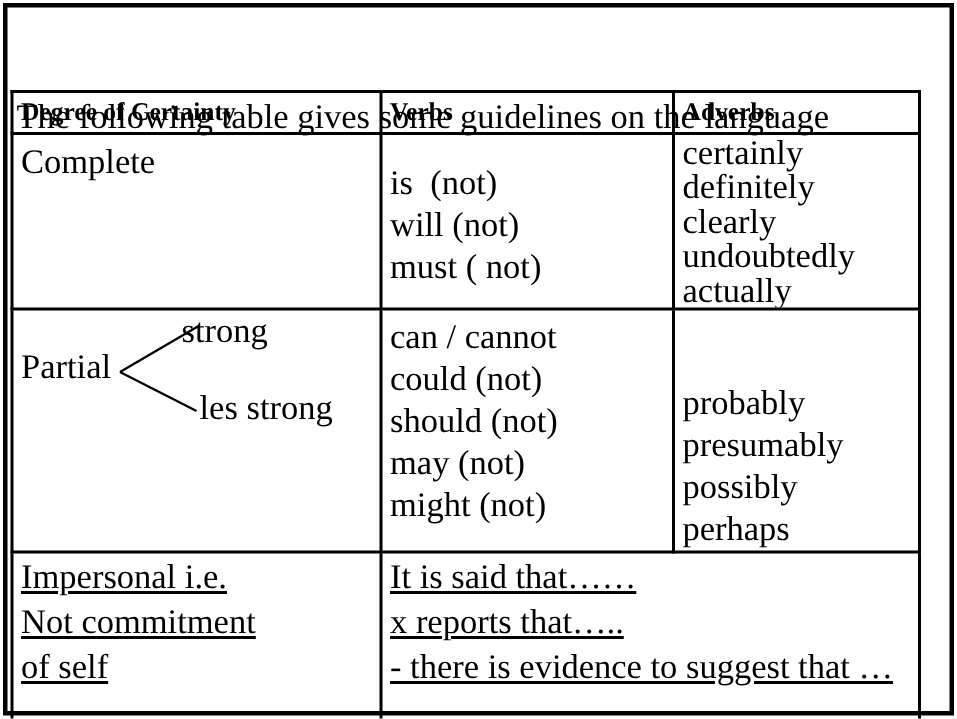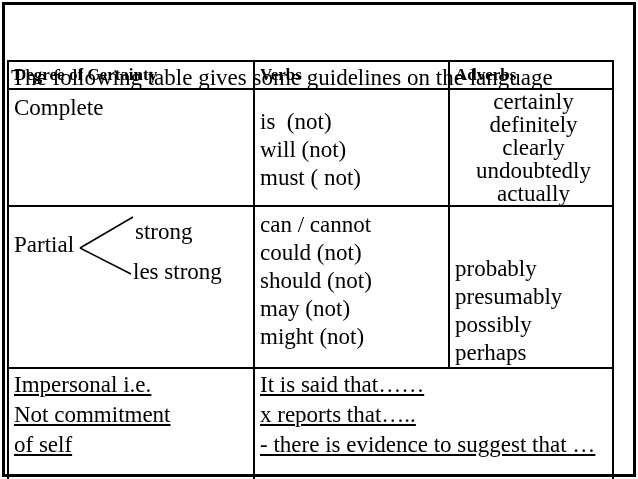--- a/index.html
+++ b/index.html
@@ -53,32 +53,32 @@
     font-size: 17px;
     height: 26px;
     vertical-align: middle;
     line-height: 26px;
   }
   tr.r1 { height: 115px; }
   tr.r2 { height: 160px; }
   tr.r3 { height: 123px; text-decoration: underline; }
 
   .stack div { white-space: pre; }
-  .lh23 { line-height: 23px; text-align: center; }
+  .lh23 { line-height: 23px; }
   .lh28 { line-height: 28px; }
   .lh30 { line-height: 30px; }
   .pt0  { padding-top: 0; }
   .pt1  { padding-top: 1px; }
   .pt18 { padding-top: 18px; }
   .pt20 { padding-top: 4px; }
   .pt48 { padding-top: 48px; }
 
   td.partial-cell { position: relative; padding: 0; }
   .partial-word  { position: absolute; left: 5px;  top: 25px; white-space: pre; }
-  .branch-strong { position: absolute; left: 126px; top: 1px;  white-space: pre; margin-top: 11px; }
+  .branch-strong { position: absolute; left: 112px; top: 1px;  white-space: pre; }
   .branch-less   { position: absolute; left: 124px; top: 52px; white-space: pre; }
   .branch-svg    { position: absolute; left: 0; top: 0; }
 </style>
 </head>
 <body>
 
 <div class="slide">
 
   <div class="intro">
     <div class="line1">The following table gives some guidelines on the language</div>

